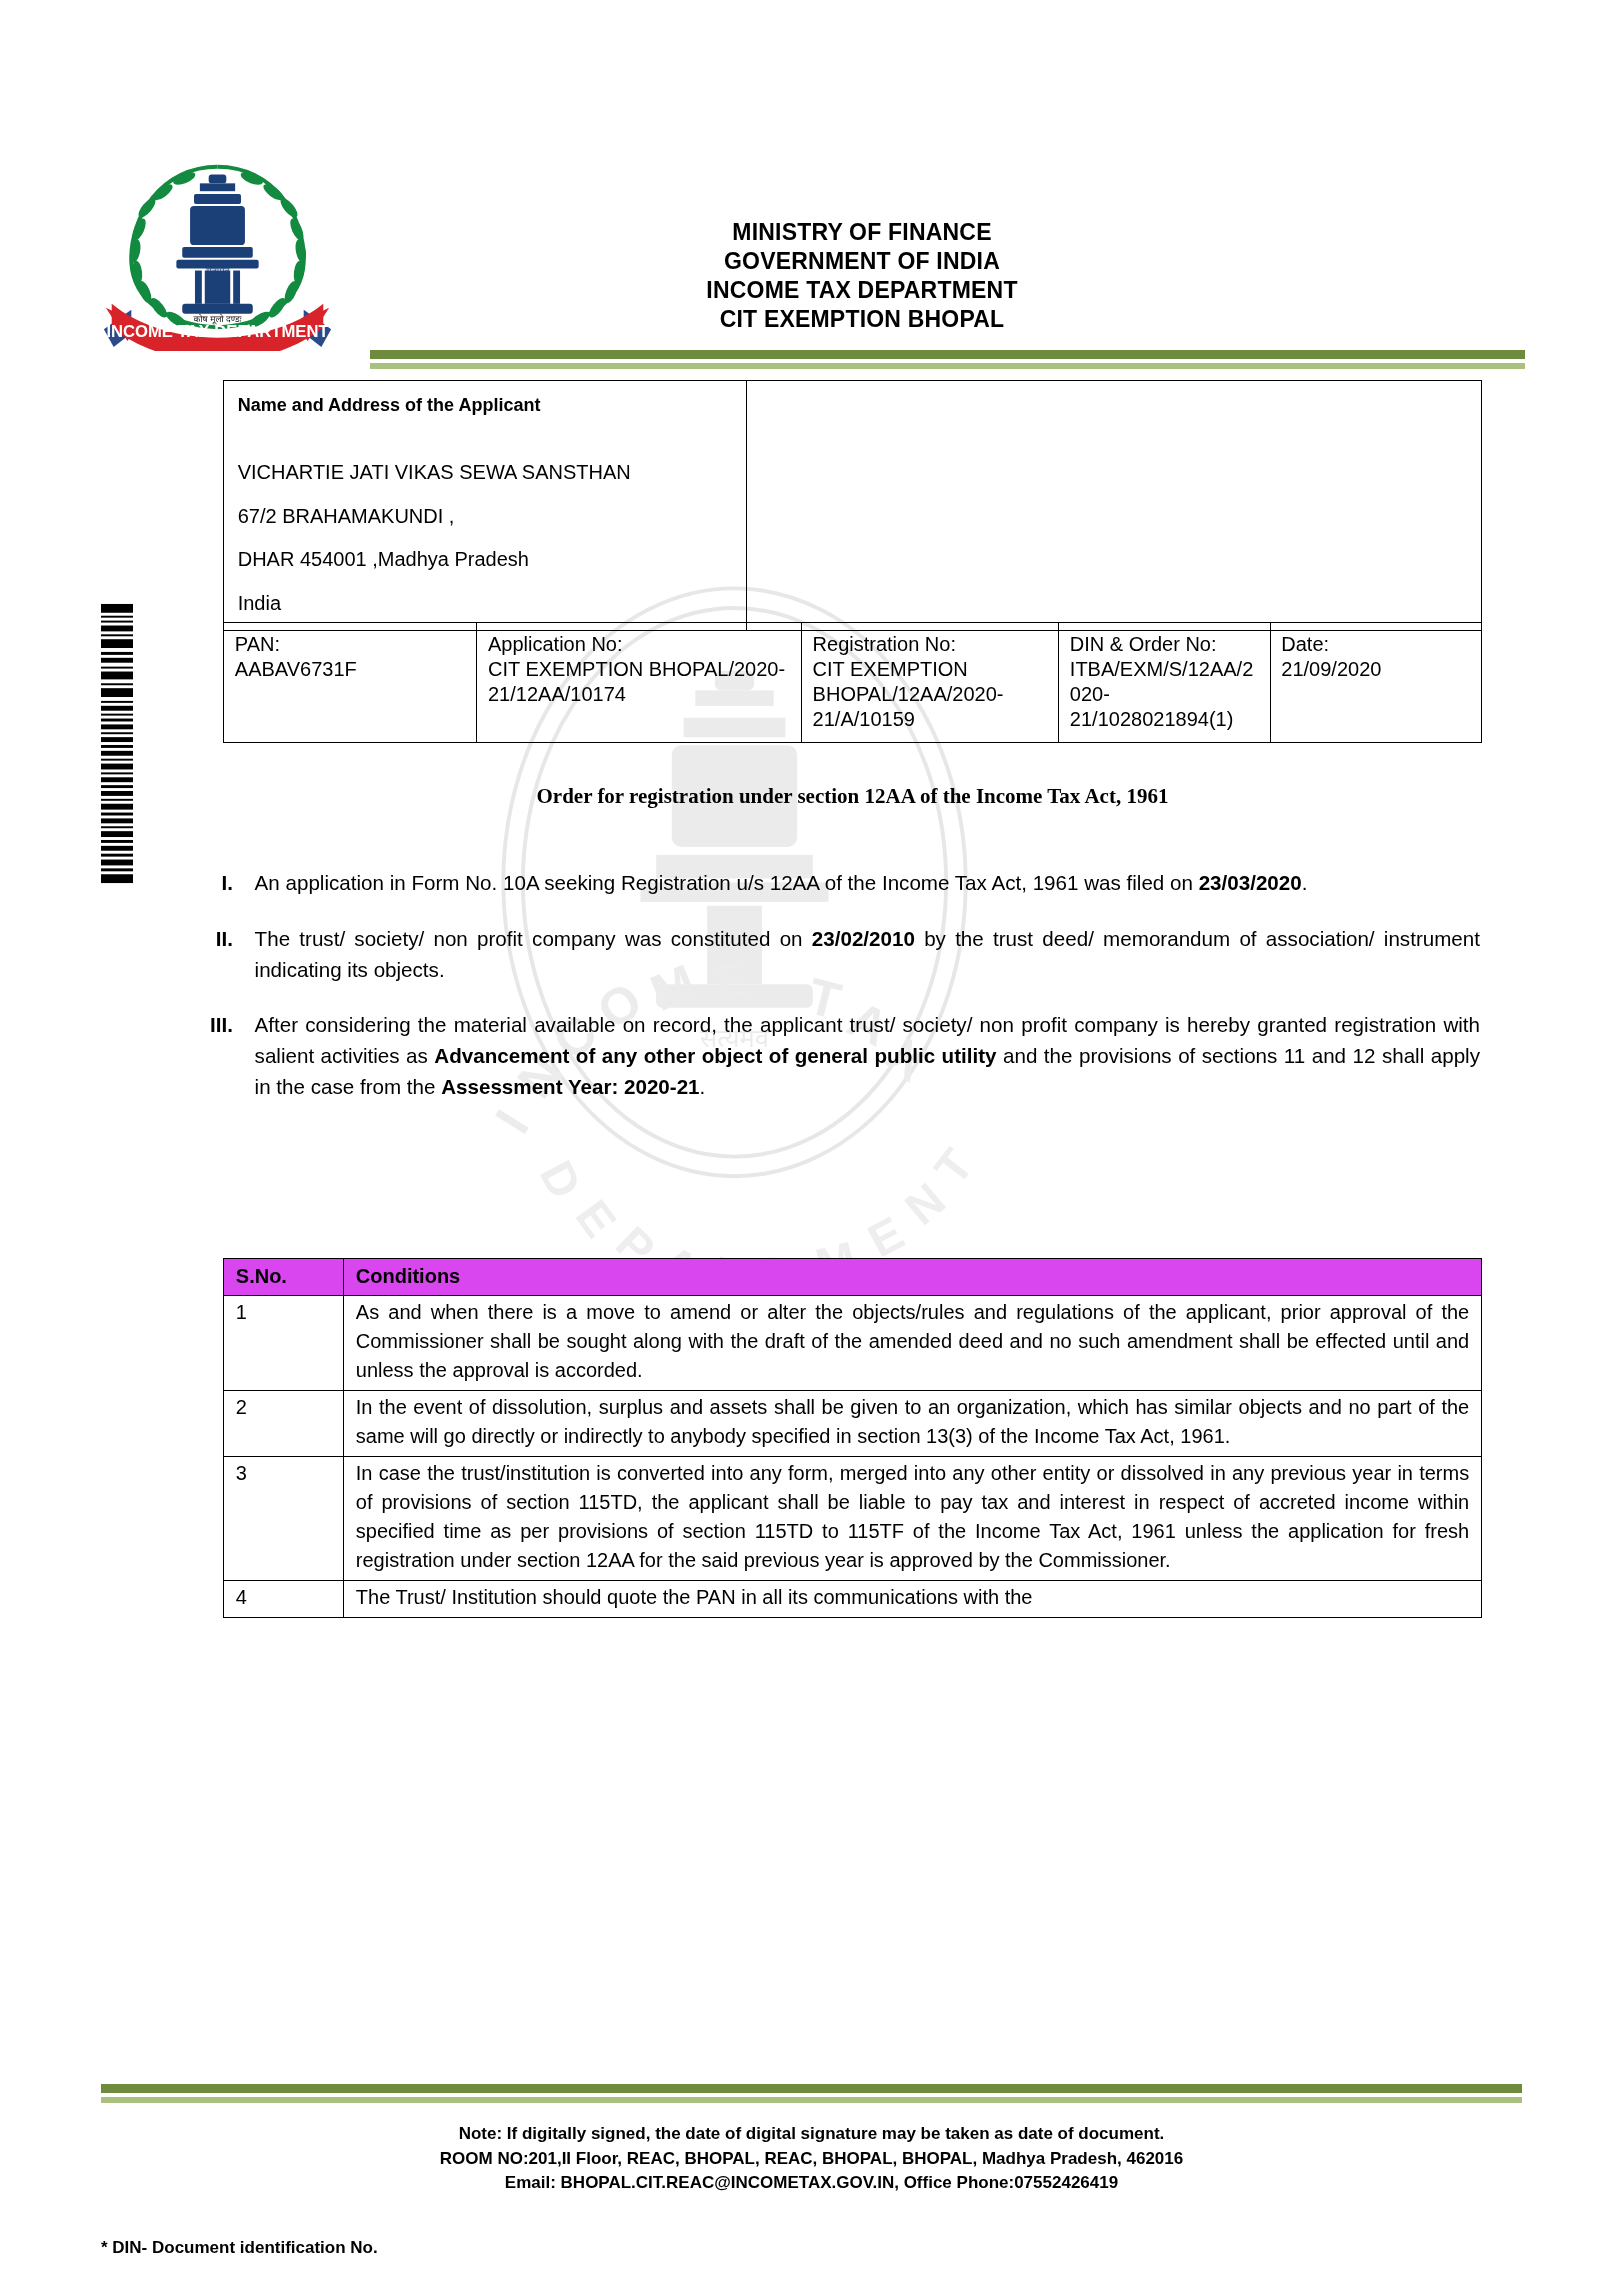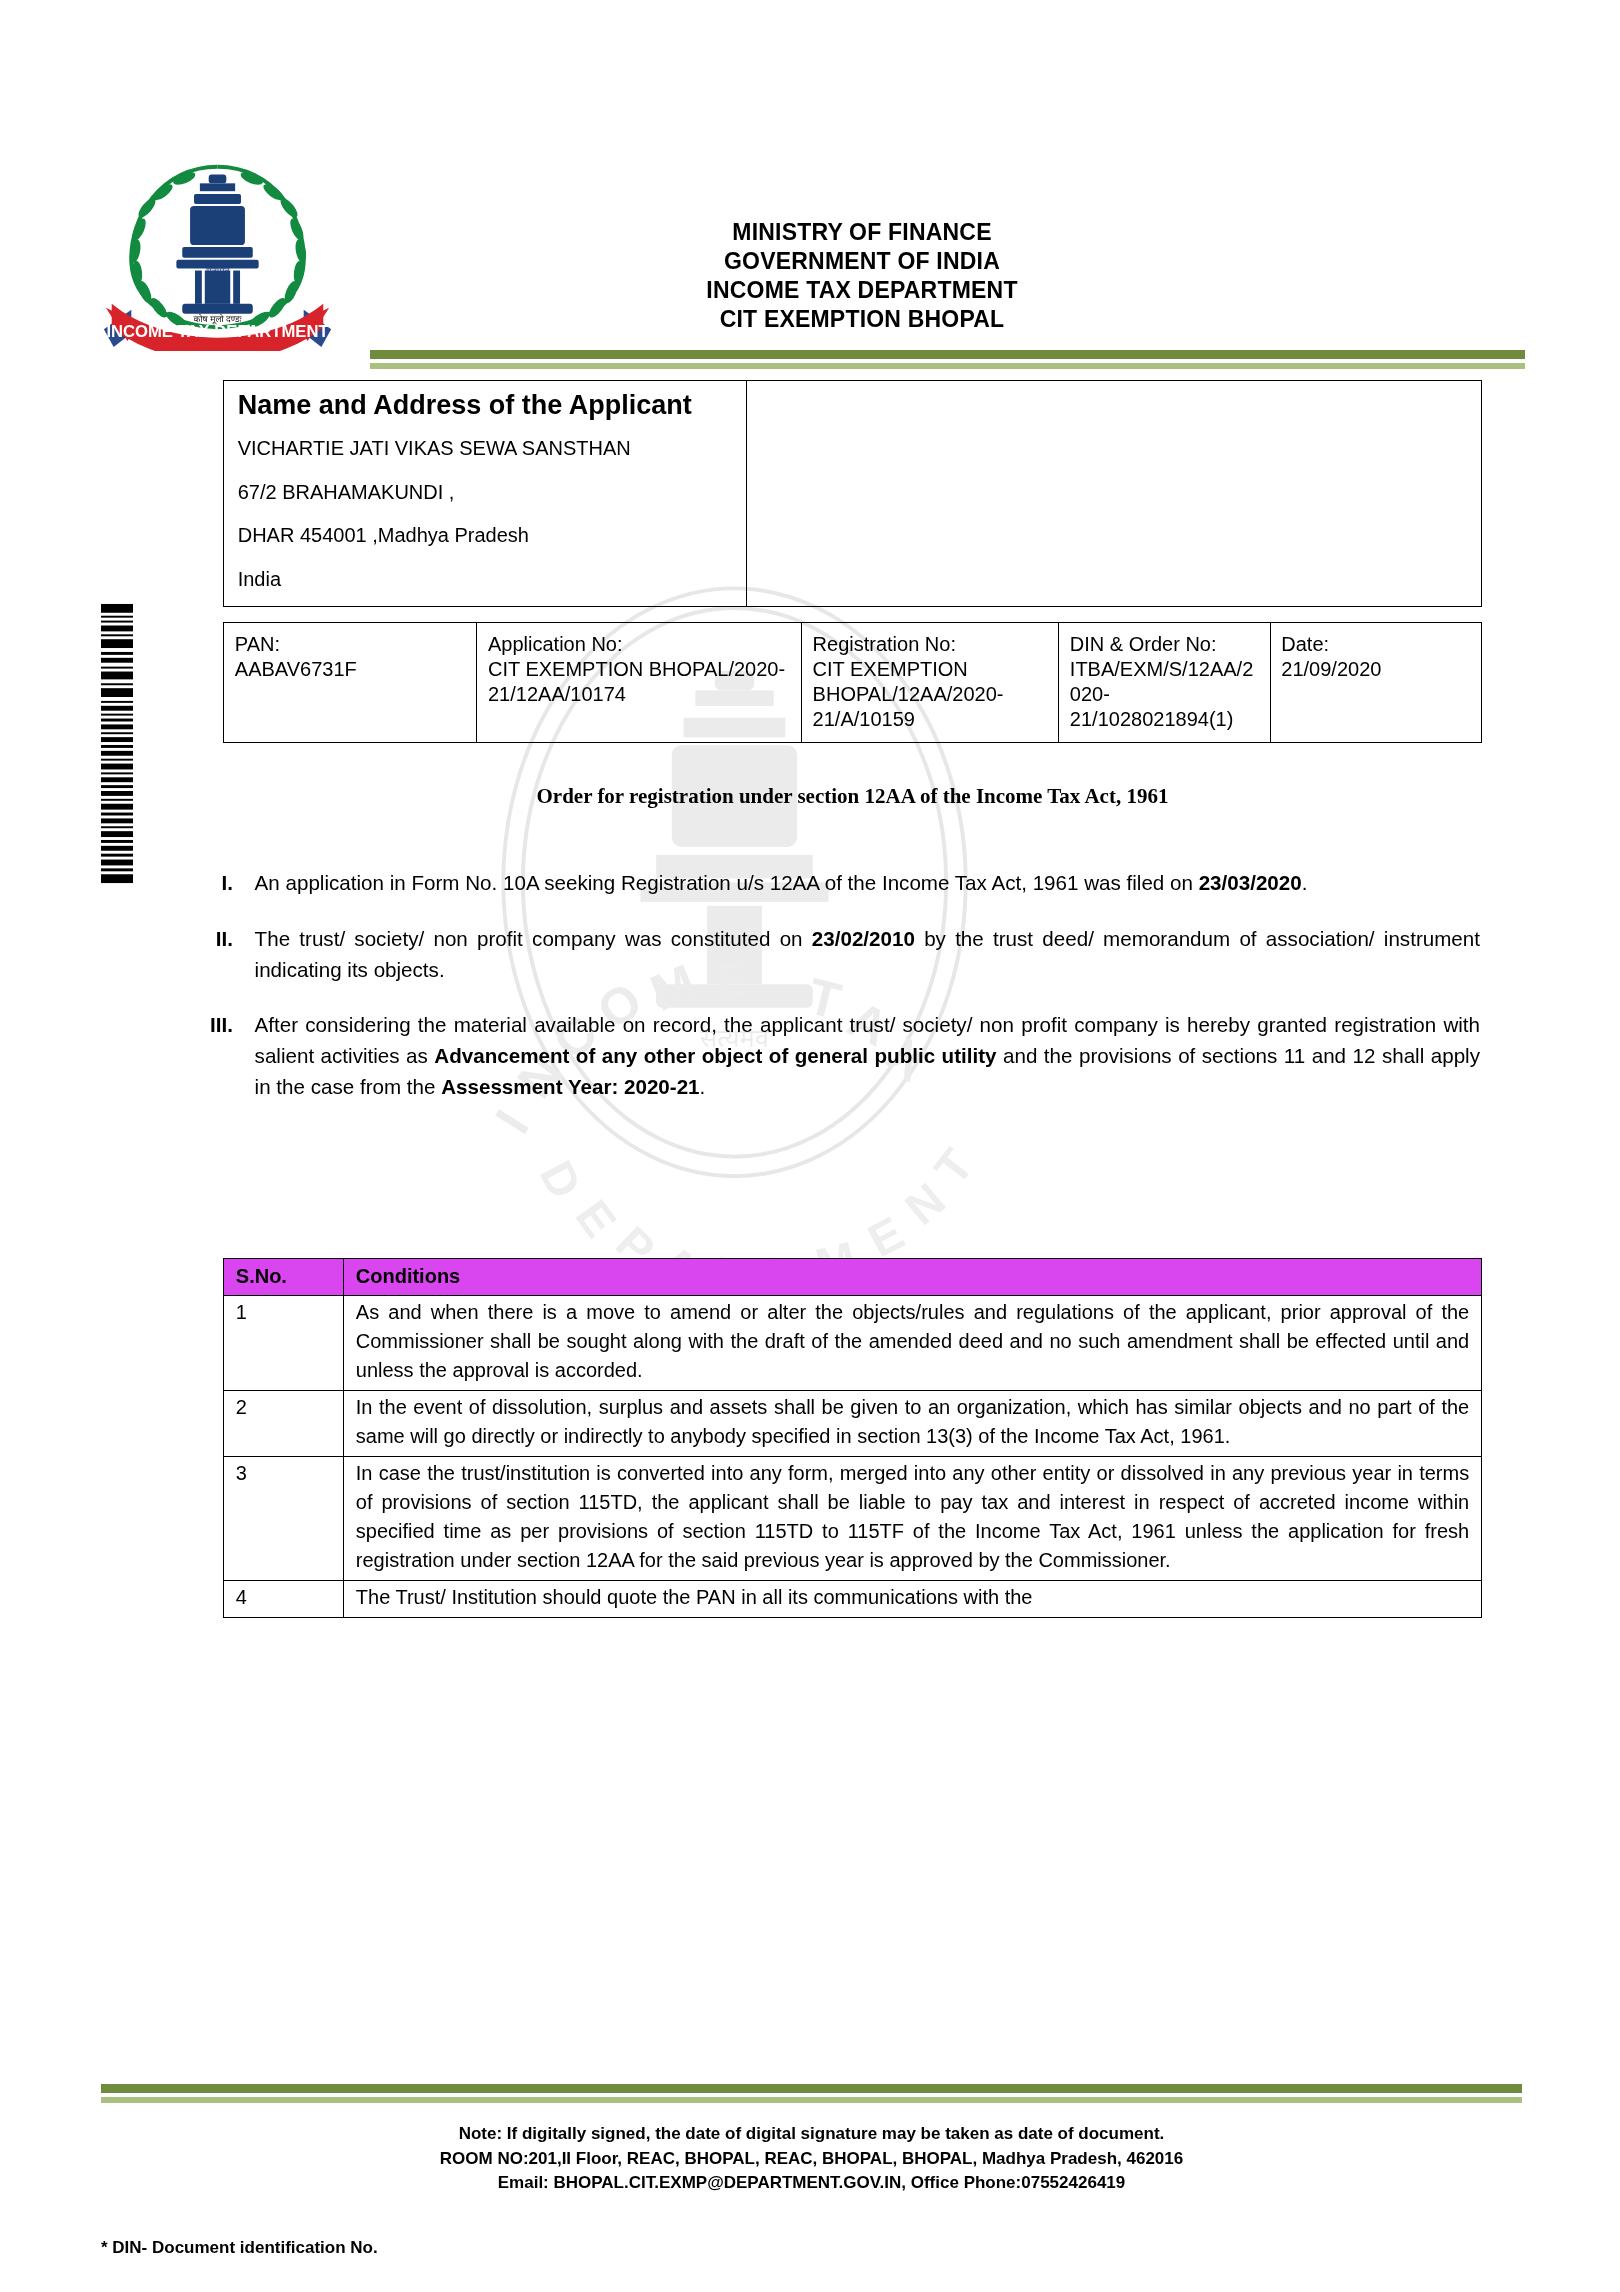--- a/index.html
+++ b/index.html
@@ -95,23 +95,23 @@
   }
   .applicant-table td {
     border: 1.4px solid #000;
     vertical-align: top;
     padding: 11.8px 13.7px 13.7px 13.7px;
     font-size: 20px;
     line-height: 25.5px;
   }
   .applicant-label {
     font-weight: bold;
-    font-size: 27px;
+    font-size: 18px;
     display: block;
-    margin-bottom: 18px;
+    margin-bottom: 42px;
   }
   .addr-line { display: block; white-space: pre; margin-top: 18px; }
 
   
   .pan-table {
     position: absolute;
     left: 223px;
     top: 622px;
     width: 1259px;
     border-collapse: collapse;
@@ -491,20 +491,20 @@
 
   <div class="footer-bars">
     <div class="green-bar-dark"></div>
     <div class="green-bar-gap"></div>
     <div class="green-bar-light"></div>
   </div>
 
   <div class="footer-note">
     <div>Note: If digitally signed, the date of digital signature may be taken as date of document.</div>
     <div>ROOM NO:201,II Floor, REAC, BHOPAL, REAC, BHOPAL,    BHOPAL, Madhya Pradesh, 462016</div>
-    <div>Email: BHOPAL.CIT.EXMP@DEPARTMENT.GOV.IN,  Office Phone:07552426419</div>
+    <div>Email: BHOPAL.CIT.REAC@INCOMETAX.GOV.IN,  Office Phone:07552426419</div>
   </div>
 
   <div class="din-note">* DIN- Document identification No.</div>
 
   </div>
 </div>
 
 
 </body></html>

